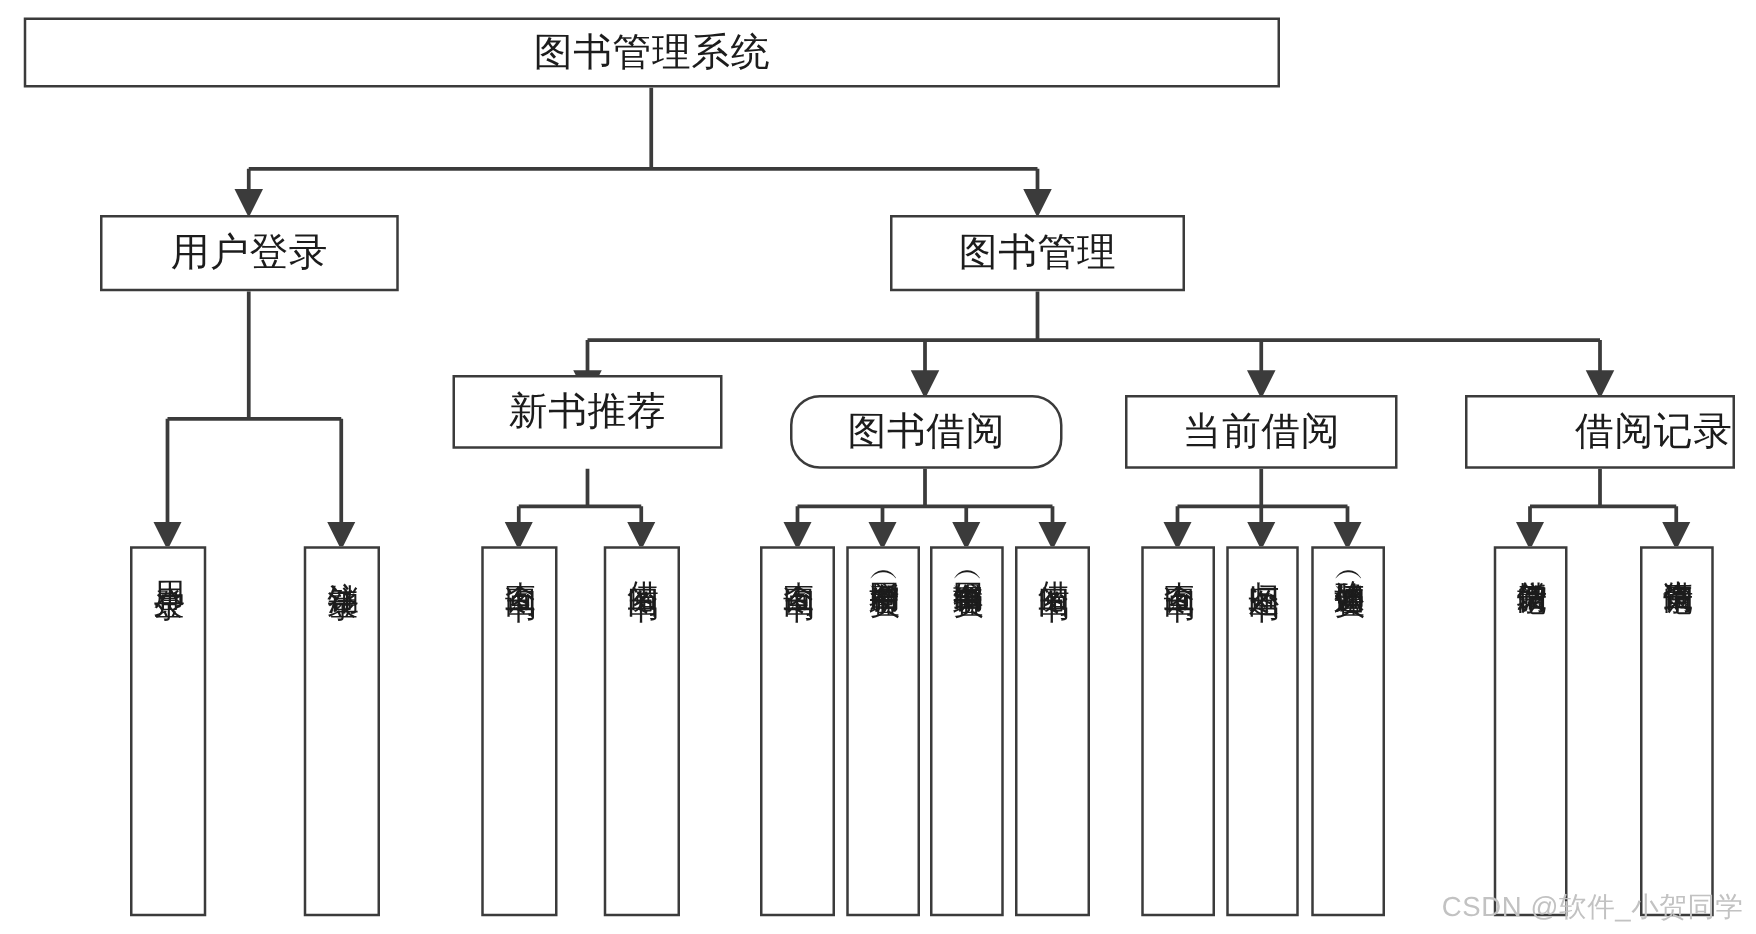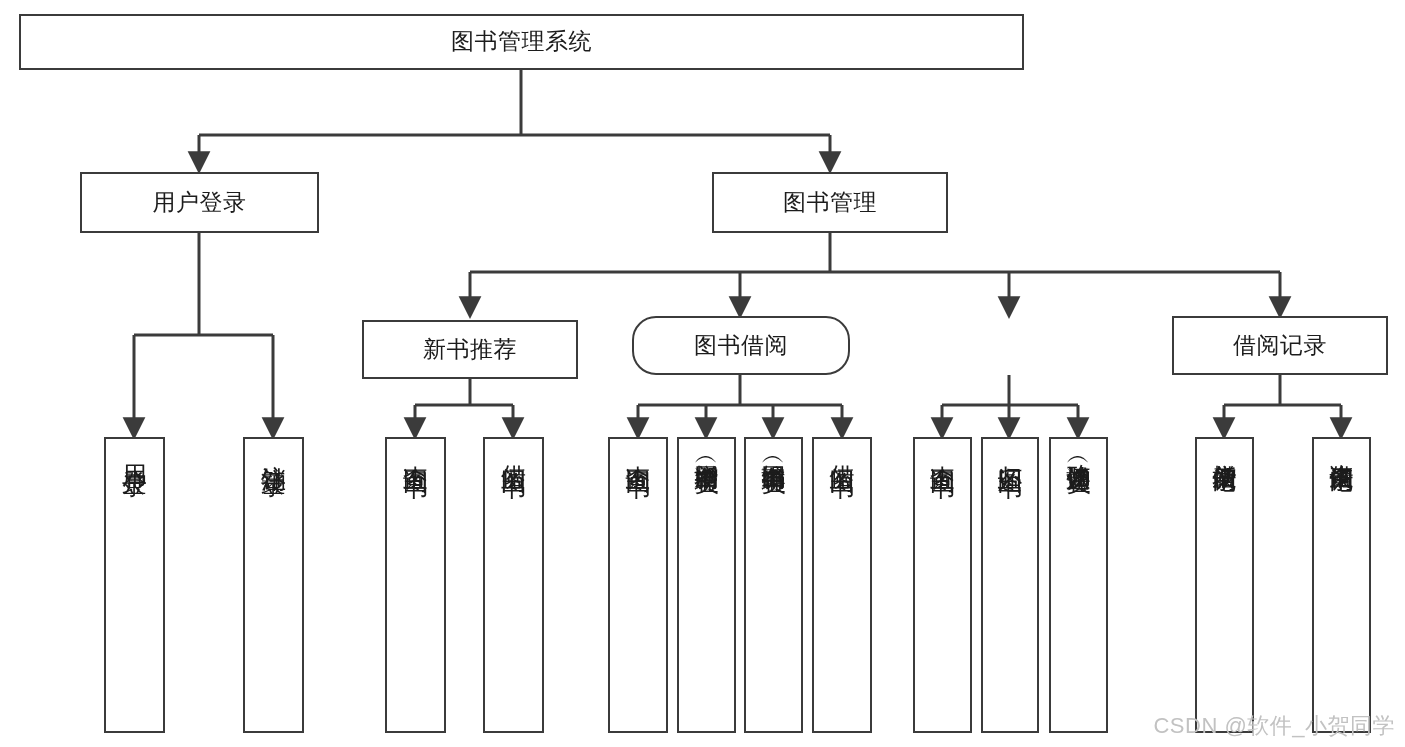--- a/index.html
+++ b/index.html
@@ -36,21 +36,21 @@
   }
   .node-label {
     display: block;
     text-align: center;
     line-height: 1.18;
     white-space: pre-line;
     letter-spacing: 0.5px;
   }
   .horiz-node .node-label {
     writing-mode: horizontal-tb;
-    font-size: 23px;
+    font-size: 31px;
   }
   .vert-node {
     align-items: flex-start;
     justify-content: center;
     padding-top: 6px;
   }
   .vert-node .node-label {
     writing-mode: vertical-rl;
     text-orientation: upright;
     font-size: 25px;
@@ -131,27 +131,30 @@
     <span class="node-label">图书管理系统</span>
   </div>
 
   <div class="node-box horiz-node" style="left:80px; top:172px; width:239px; height:61px;">
     <span class="node-label">用户登录</span>
   </div>
   <div class="node-box horiz-node" style="left:712px; top:172px; width:236px; height:61px;">
     <span class="node-label">图书管理</span>
   </div>
 
-  <div class="node-box horiz-node" style="left:362px; top:320px; width:216px; height:59px;font-family:Liberation Serif, serif;">
+  <div class="node-box horiz-node" style="left:362px; top:300px; width:216px; height:59px;font-family:Liberation Serif, serif;">
     <span class="node-label">新书推荐</span>
   </div>
   <div class="node-box horiz-node" style="left:632px; top:316px; width:218px; height:59px;border-radius:24px;">
     <span class="node-label">图书借阅</span>
   </div>
-  <div class="node-box horiz-node" style="left:1172px; top:316px; width:216px; height:59px;">
+  <div class="node-box horiz-node" style="left:900px; top:316px; width:218px; height:59px;">
+    <span class="node-label">当前借阅</span>
+  </div>
+  <div class="node-box horiz-node" style="left:1172px; top:316px; width:216px; height:59px;justify-content:flex-end;">
     <span class="node-label">借阅记录</span>
   </div>
 
   <div class="node-box vert-node" style="left:104px; top:437px; width:61px; height:296px;">
     <span class="node-label">用户登录</span>
   </div>
   <div class="node-box vert-node" style="left:243px; top:437px; width:61px; height:296px;">
     <span class="node-label">注销登录</span>
   </div>
 

